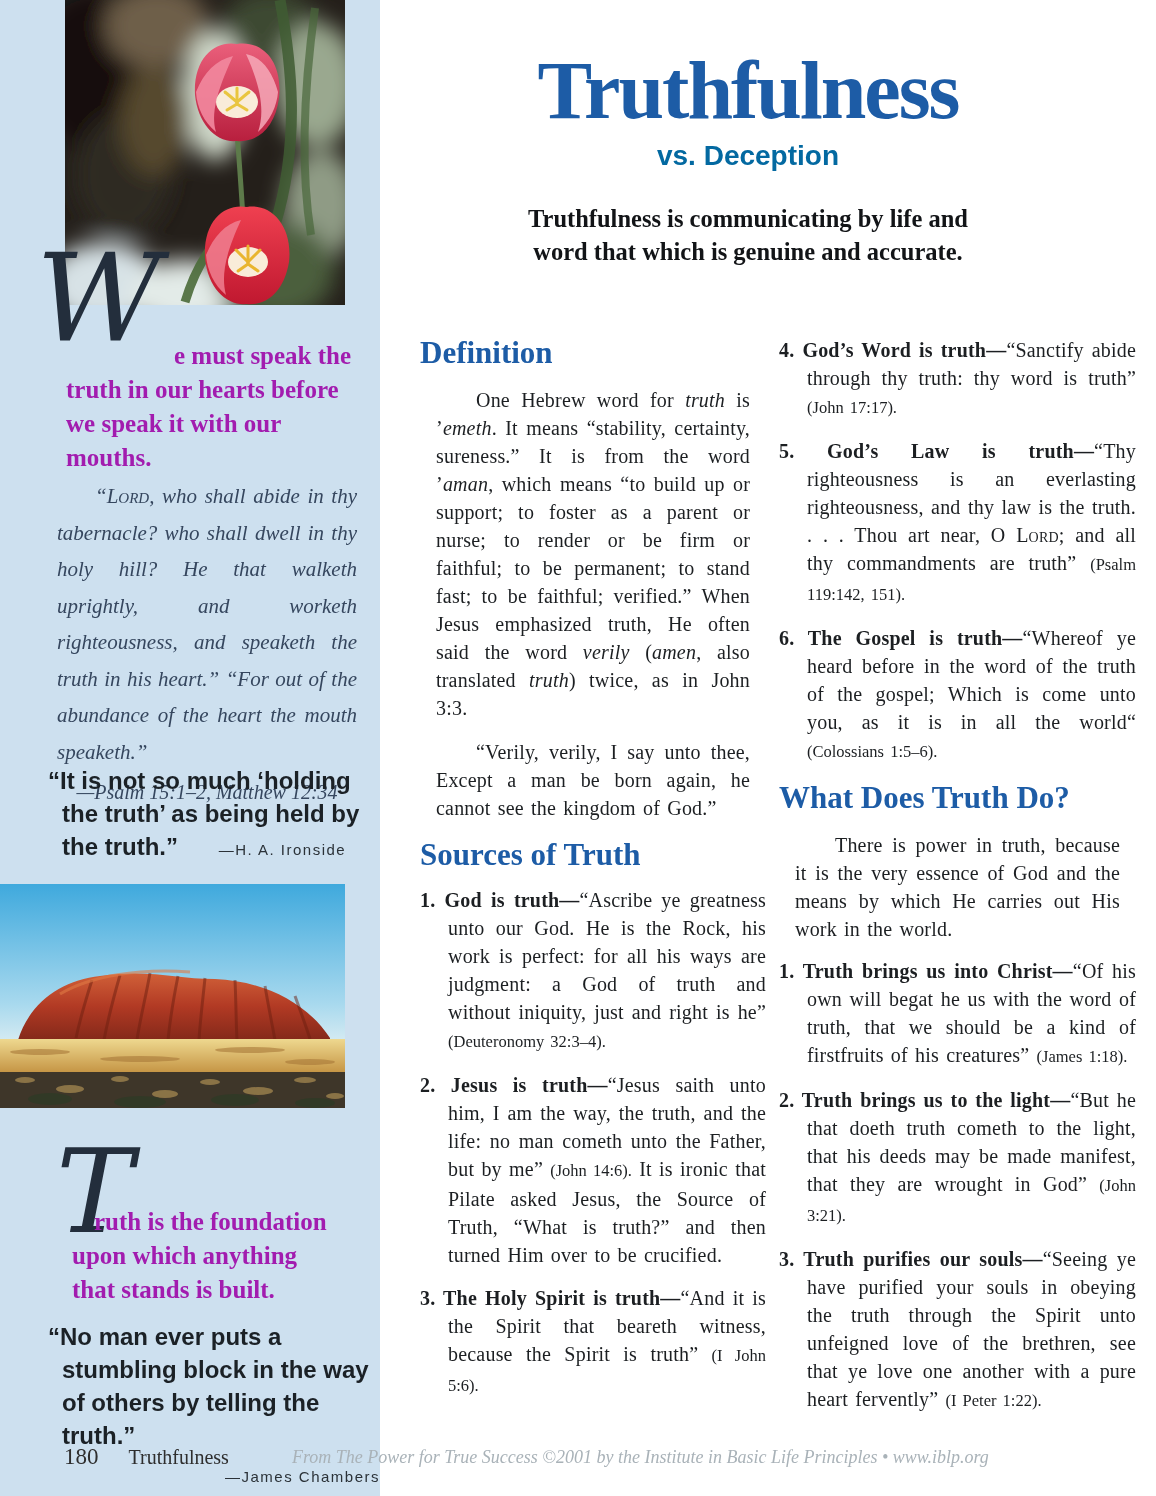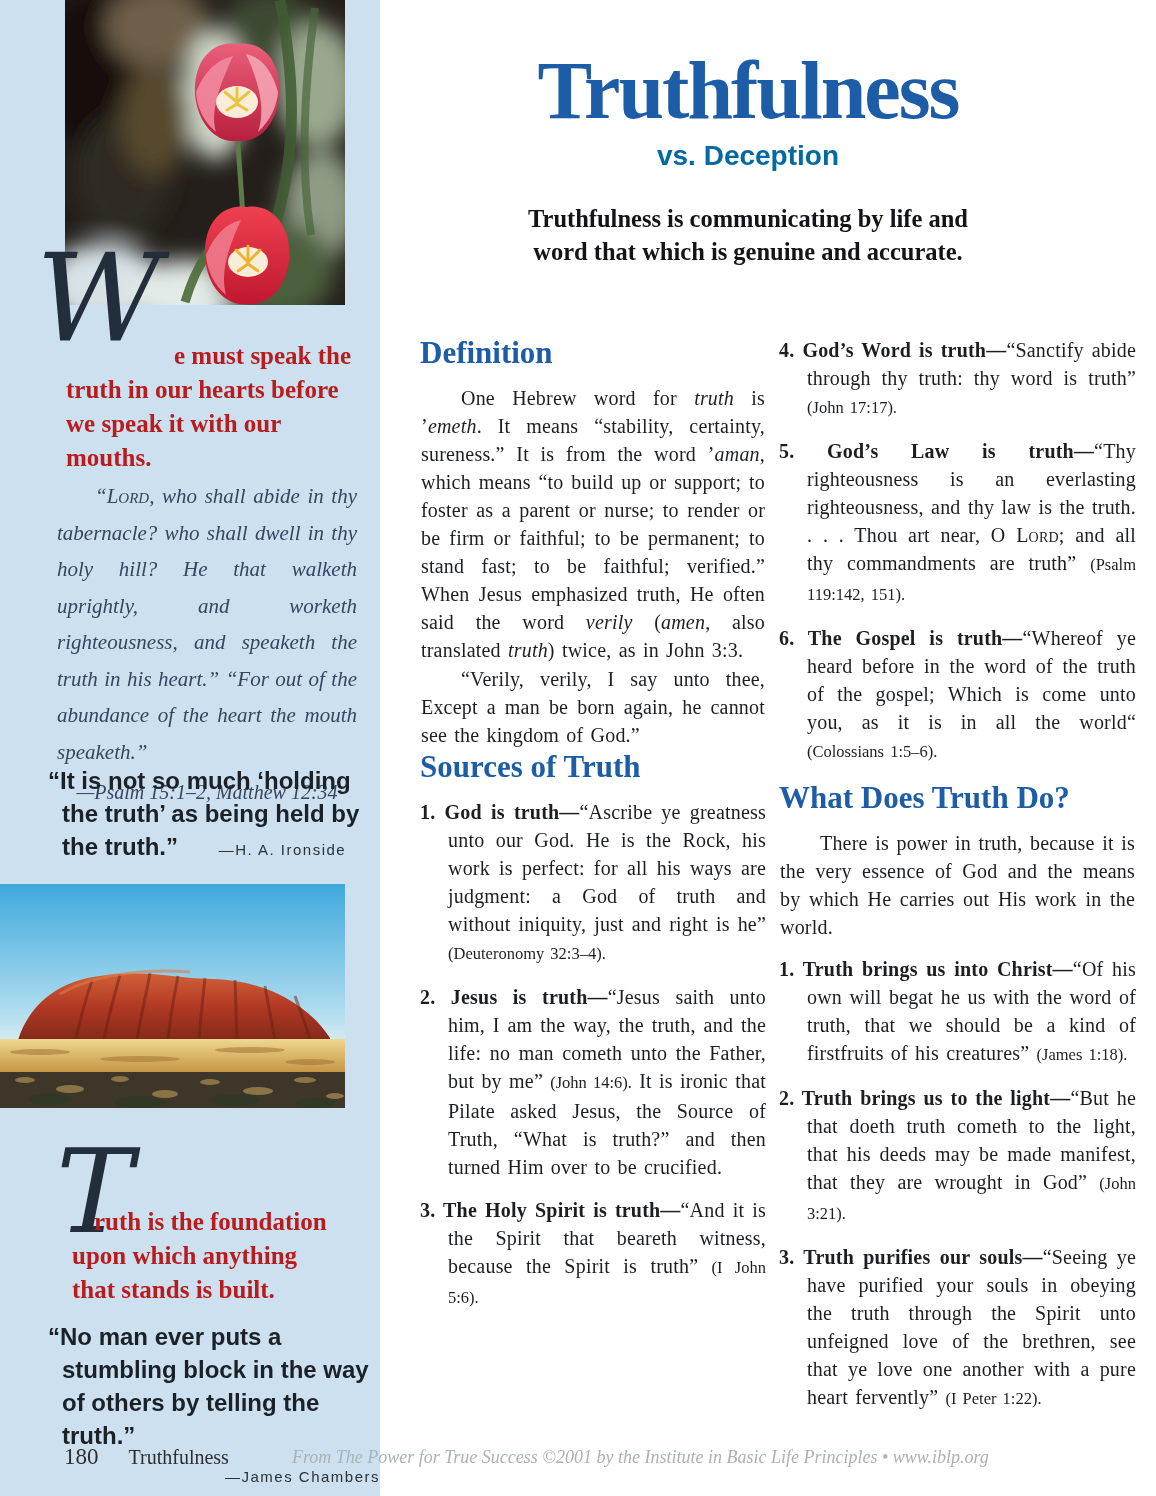--- a/index.html
+++ b/index.html
@@ -9,21 +9,21 @@
   
   .sidebar{position:absolute;left:0;top:0;width:380px;height:1496px;background:#cde0ef;}
   .photo{position:absolute;display:block;}
   .tulips{left:65px;top:0;}
   .uluru{left:0;top:884px;}
 
   .dropcap{position:absolute;font-family:"DejaVu Serif",serif;font-style:italic;
            color:#232e3c;line-height:1;}
   .dropcap-w{left:36px;top:238px;font-size:122px;}
   .dropcap-t{left:56px;top:1134px;font-size:116px;}
-  .lead-para{position:absolute;font-weight:700;color:#b91c1c;font-size:25px;line-height:34px;}
+  .lead-para{position:absolute;font-weight:700;color:#a21caf;font-size:25px;line-height:34px;}
   .lead-w{left:66px;top:314px;width:294px;text-indent:108px;}
   .lead-t{left:72px;top:1180px;width:268px;text-indent:22px;}
 
   .scripture{position:absolute;left:57px;top:478px;width:300px;font-style:italic;
              color:#35465e;font-size:21px;line-height:36.5px;text-align:justify;}
   .scripture .first{text-indent:38px;margin:0;}
   .scripture .attr{display:block;text-align:center;font-size:20px;margin-top:4px;}
 
   .sans-quote{position:absolute;font-family:"Liberation Sans",sans-serif;font-weight:700;
               color:#1b2126;font-size:24px;line-height:33px;padding-left:14px;text-indent:-14px;}
@@ -49,21 +49,21 @@
 
   .col{position:absolute;top:336px;font-size:20px;line-height:28px;text-align:justify;
        letter-spacing:0.2px;word-spacing:2px;color:#1c1f22;}
   .col-left{left:420px;width:346px;}
   .col-right{left:779px;width:357px;}
 
   h2.section{font-family:"Liberation Serif",serif;font-weight:700;font-size:31px;
              line-height:34px;color:#1d5ca6;margin:0 0 14px;text-align:left;
              letter-spacing:0;word-spacing:0;}
   .mt{margin-top:26px;}
-  .body-para{margin:1px;text-indent:40px;}
+  .body-para{margin:16px;text-indent:40px;}
   .item{margin:0 0 15px;padding-left:28px;text-indent:-28px;}
   .item-head{font-weight:700;}
   .seg-i{font-style:italic;}
   .seg-sc{font-variant:small-caps;}
   .seg-ref{font-size:16.5px;letter-spacing:0;}
 
   
   .credit{position:absolute;left:292px;top:1447px;width:780px;font-style:italic;
           font-size:18px;color:#a9b2b8;}
 </style>

